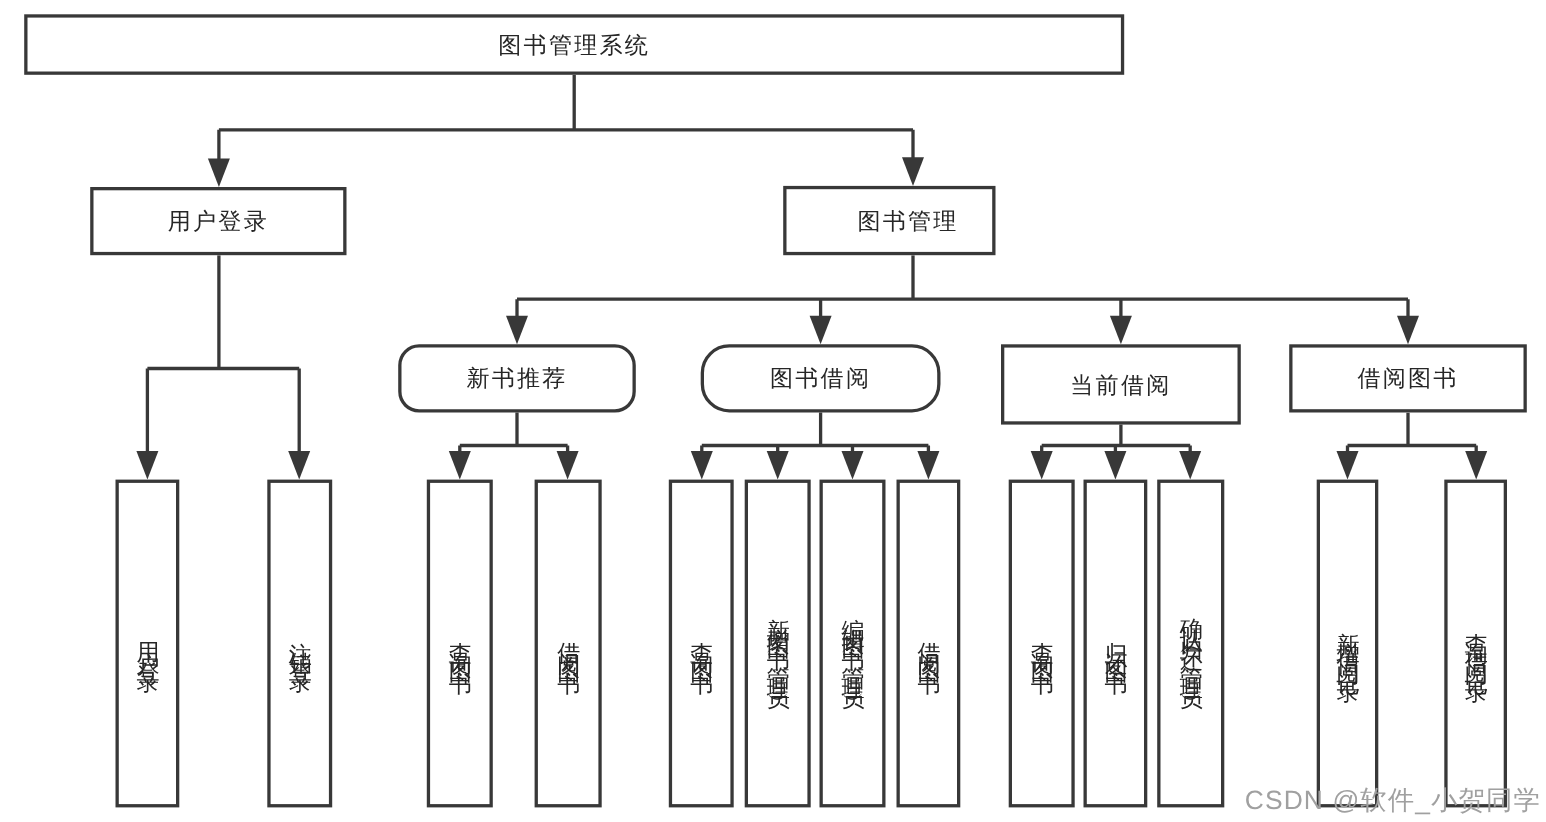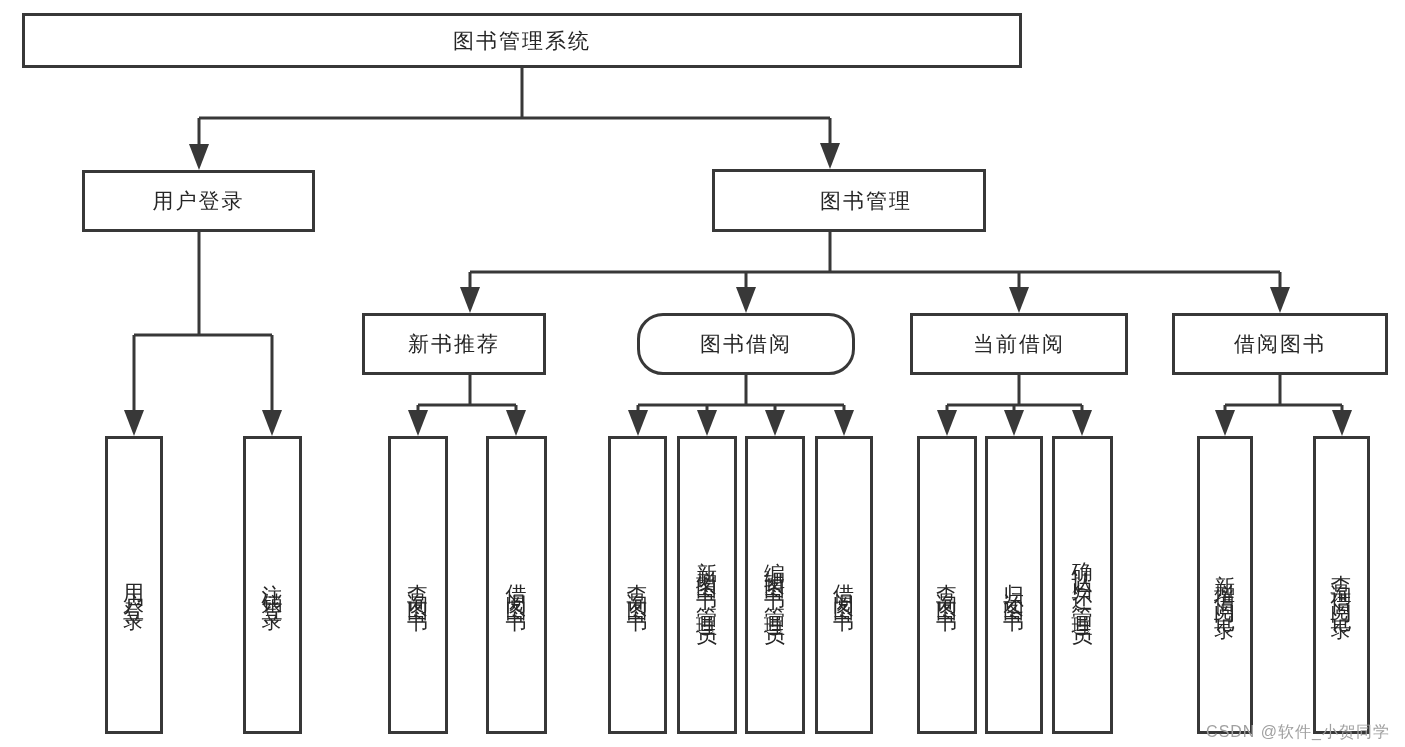--- a/index.html
+++ b/index.html
@@ -39,48 +39,48 @@
     letter-spacing: 9px;
     font-size: 21px;
     line-height: 1;
     white-space: nowrap;
   }
 
   
   #b-root   { left: 22px;  top: 13px;  width: 1000px; height: 55px; }
   
   #b-login  { left: 82px;  top: 170px; width: 233px; height: 62px; }
-  #b-mgmt   { left: 712px; top: 169px; width: 274px; height: 63px; padding-left: 34px; }
+  #b-mgmt   { left: 712px; top: 169px; width: 193px; height: 63px; padding-left: 34px; }
   
-  #b-l3-0   { left: 362px;  top: 313px; width: 184px; height: 62px; }
+  #b-l3-0   { left: 362px;  top: 313px; width: 216px; height: 62px; border-radius: 19px; }
   #b-l3-1   { left: 637px;  top: 313px; width: 218px; height: 62px; border-radius: 26px; }
-  #b-l3-2   { left: 910px;  top: 313px; width: 218px; height: 62px; }
+  #b-l3-2   { left: 910px;  top: 313px; width: 218px; height: 73px; }
   #b-l3-3   { left: 1172px; top: 313px; width: 216px; height: 62px; }
   
   .leaf { top: 436px; height: 298px; }
   #b-leaf-0  { left: 105px;  width: 58px; }
   #b-leaf-1  { left: 243px;  width: 59px; }
   #b-leaf-2  { left: 388px;  width: 60px; }
   #b-leaf-3  { left: 486px;  width: 61px; }
   #b-leaf-4  { left: 608px;  width: 59px; }
   #b-leaf-5  { left: 677px;  width: 60px; }
   #b-leaf-6  { left: 745px;  width: 60px; }
   #b-leaf-7  { left: 815px;  width: 58px; }
   #b-leaf-8  { left: 917px;  width: 60px; }
   #b-leaf-9  { left: 985px;  width: 58px; }
   #b-leaf-10 { left: 1052px; width: 61px; }
   #b-leaf-11 { left: 1197px; width: 56px; }
   #b-leaf-12 { left: 1313px; width: 57px; }
 
   #watermark {
     position: absolute;
-    right: 15px;
+    right: 4px;
     bottom: 4px;
     color: var(--watermark);
-    font-size: 16px;
+    font-size: 24px;
     letter-spacing: 1px;
     white-space: nowrap;
   }
 </style>
 </head>
 <body>
 
 <div id="canvas">
 
   <svg class="wires" viewBox="0 0 1405 747" xmlns="http://www.w3.org/2000/svg">

